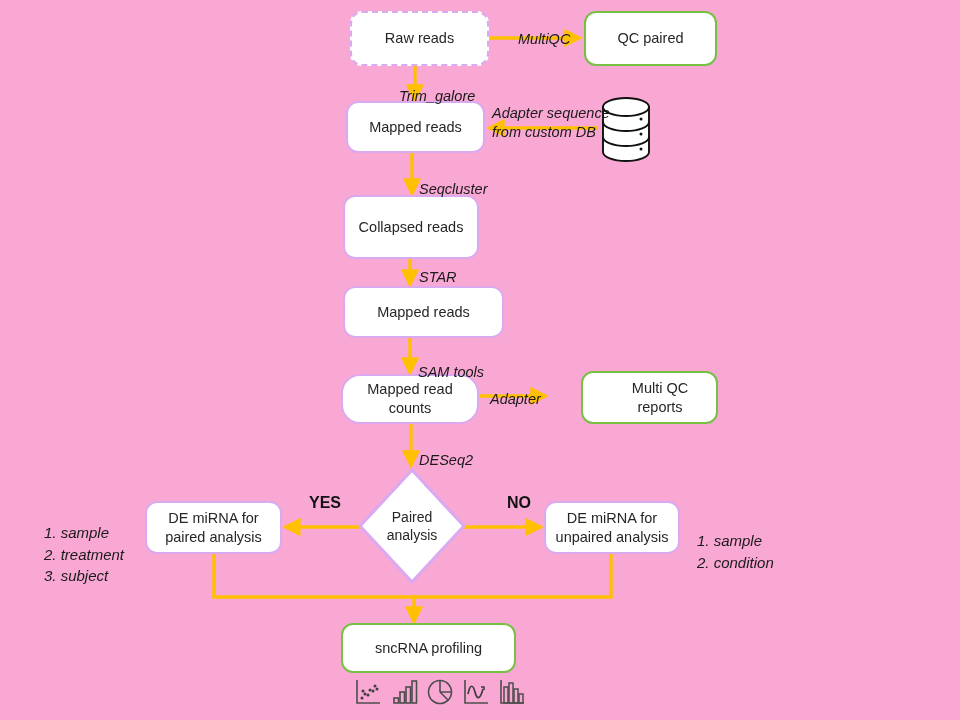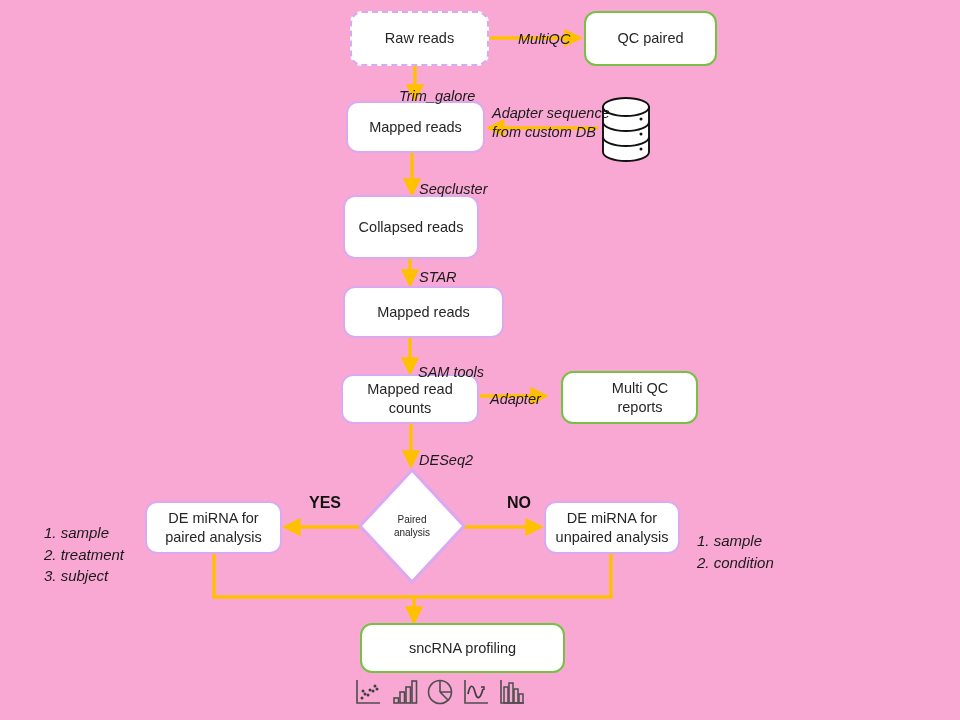--- a/index.html
+++ b/index.html
@@ -57,21 +57,21 @@
   }
   .diamond-text {
     position: absolute;
     left: 0; top: 0;
     width: 100%;
     height: 100%;
     display: flex;
     align-items: center;
     justify-content: center;
     text-align: center;
-    font-size: 10px;
+    font-size: 14px;
     line-height: 1.3;
     color: #262626;
     white-space: pre-line;
   }
   .edge-label {
     position: absolute;
     font-style: italic;
     font-size: 14.5px;
     color: #1a1a1a;
     white-space: pre-line;
@@ -162,26 +162,26 @@
   </div>
 
   <div class="node purple" style="left:343px; top:195px; width:136px; height:64px;">
     <span class="node-label">Collapsed reads</span>
   </div>
 
   <div class="node purple" style="left:343px; top:286px; width:161px; height:52px;">
     <span class="node-label">Mapped reads</span>
   </div>
 
-  <div class="node purple" style="left:341px; top:374px; width:138px; height:50px;">
+  <div class="node purple" style="left:341px; top:374px; width:138px; height:50px;border-radius:19px;">
     <span class="node-label">Mapped read
 counts</span>
   </div>
 
-  <div class="node green" style="left:561px; top:371px; width:137px; height:53px;padding-left:21px;">
+  <div class="node green" style="left:581px; top:371px; width:137px; height:53px;padding-left:21px;">
     <span class="node-label">Multi QC reports</span>
   </div>
 
   <div class="diamond-wrap" style="left:357px; top:467px; width:110px; height:118px;">
     <svg width="110" height="118" viewBox="0 0 110 118" xmlns="http://www.w3.org/2000/svg">
       <polygon points="55,3 107,59 55,115 3,59" fill="#ffffff" stroke="#DBA9F0" stroke-width="3.2" stroke-linejoin="round"></polygon>
     </svg>
     <span class="diamond-text">Paired
 analysis</span>
   </div>
@@ -189,21 +189,21 @@
   <div class="node purple" style="left:145px; top:501px; width:137px; height:53px;">
     <span class="node-label">DE miRNA for
 paired analysis</span>
   </div>
 
   <div class="node purple" style="left:544px; top:501px; width:136px; height:53px;">
     <span class="node-label">DE miRNA for
 unpaired analysis</span>
   </div>
 
-  <div class="node green" style="left:360px; top:623px; width:205px; height:50px;">
+  <div class="node green" style="left:341px; top:623px; width:175px; height:50px;">
     <span class="node-label">sncRNA profiling</span>
   </div>
 
   <div class="edge-label" style="left:518px; top:11px;">
     <span>MultiQC</span>
   </div>
 
   <div class="edge-label" style="left:399px; top:68px;">
     <span>Trim_galore</span>
   </div>

